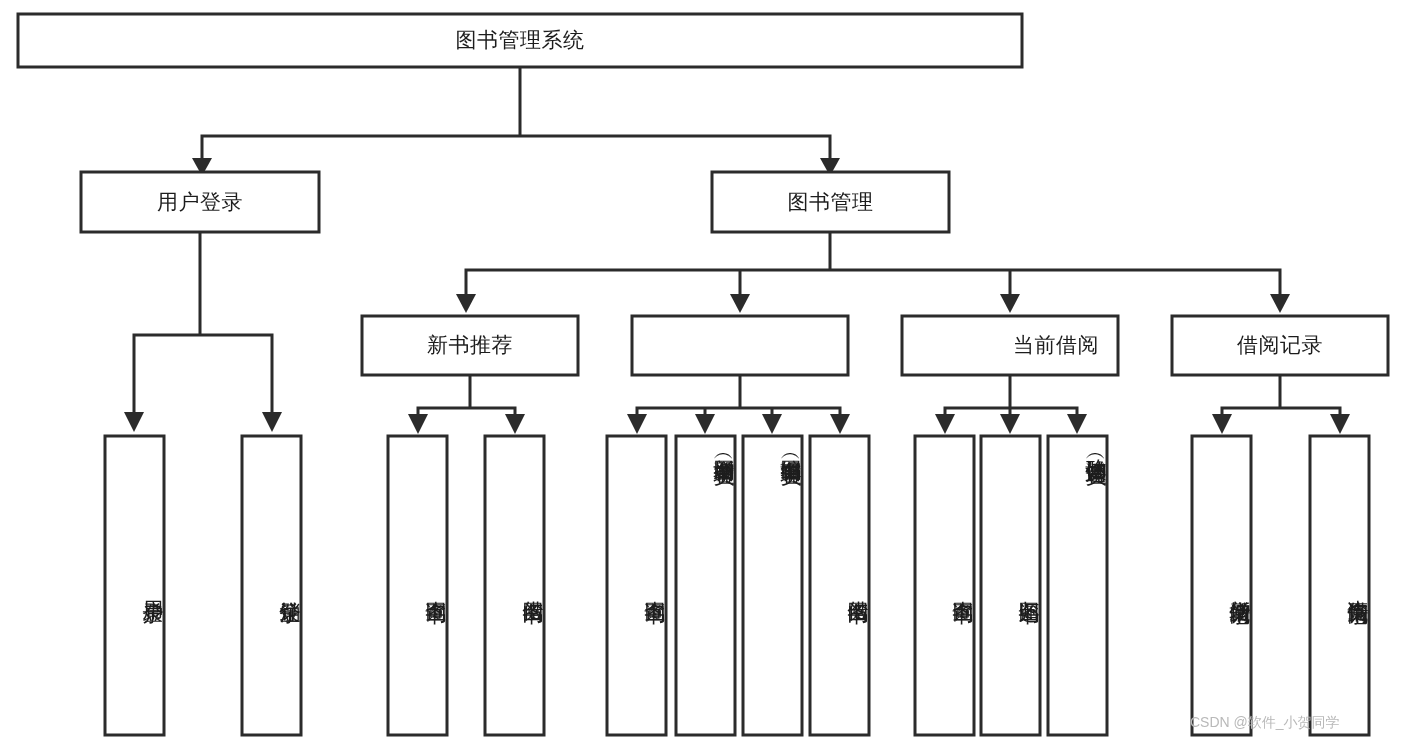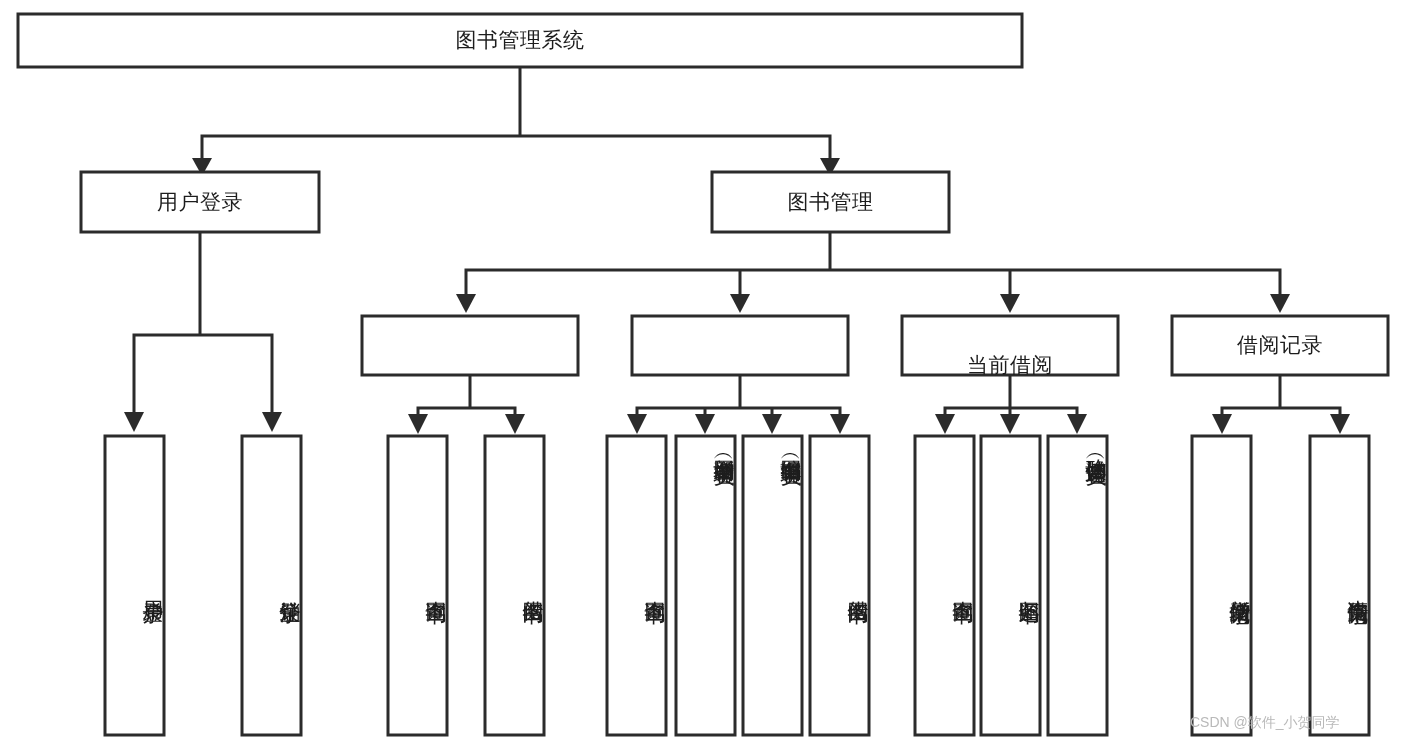--- a/index.html
+++ b/index.html
@@ -111,21 +111,22 @@
 
     <rect class="node-box" x="1192" y="436" width="59" height="299"></rect>
     <rect class="node-box" x="1310" y="436" width="59" height="299"></rect>
   </svg>
 
   <div class="node-label horiz" style="left:18px;top:14px;width:1004px;height:53px;">图书管理系统</div>
 
   <div class="node-label horiz" style="left:81px;top:172px;width:238px;height:60px;">用户登录</div>
   <div class="node-label horiz" style="left:712px;top:172px;width:237px;height:60px;">图书管理</div>
 
-  <div class="node-label horiz" style="left:902px;top:316px;width:216px;height:59px;margin-top:20px;">当前借阅</div>
+  <div class="node-label horiz" style="left:362px;top:316px;width:216px;height:59px;">新书推荐</div>
+  <div class="node-label horiz" style="left:948px;top:316px;width:216px;height:59px;">当前借阅</div>
   <div class="node-label horiz" style="left:1172px;top:316px;width:216px;height:59px;">借阅记录</div>
 
   <div class="node-label vert mid" style="left:105px;top:436px;width:59px;height:299px;">用户登录</div>
   <div class="node-label vert mid" style="left:242px;top:436px;width:59px;height:299px;">注销登录</div>
 
   <div class="node-label vert mid" style="left:388px;top:436px;width:59px;height:299px;">查询图书</div>
   <div class="node-label vert mid" style="left:485px;top:436px;width:59px;height:299px;">借阅图书</div>
 
   <div class="node-label vert mid" style="left:607px;top:436px;width:59px;height:299px;">查询图书</div>
   <div class="node-label vert" style="left:676px;top:436px;width:59px;height:299px;">新增图书（管理员）</div>

